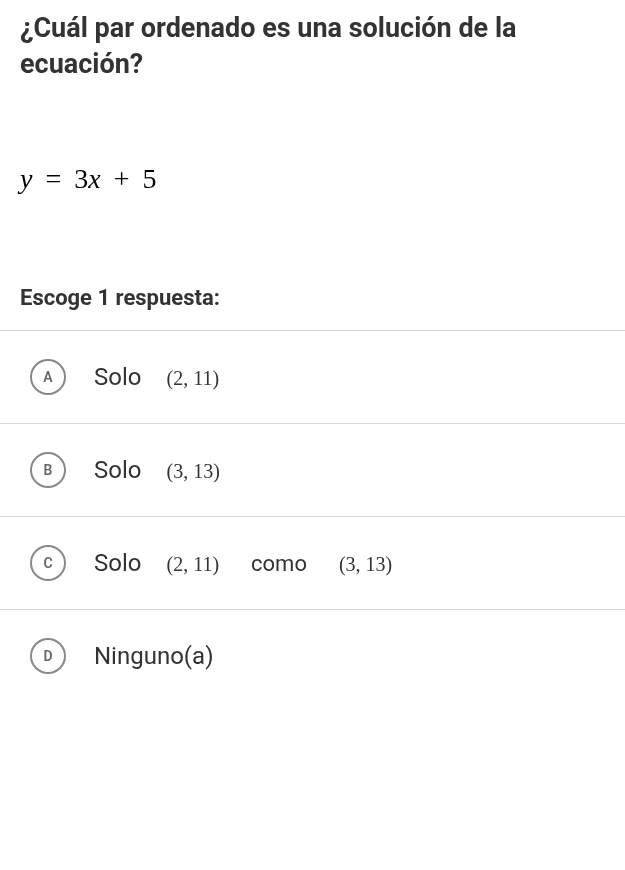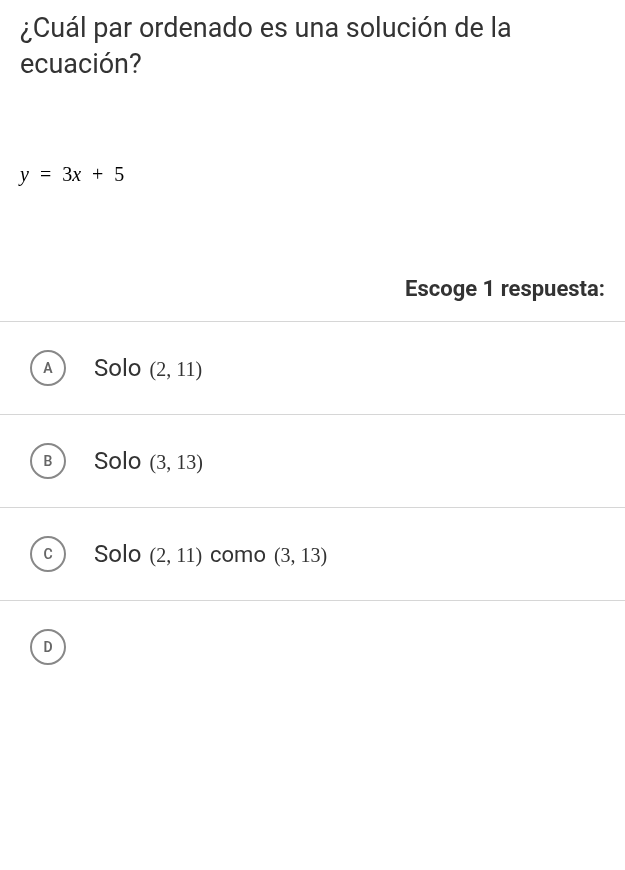--- a/index.html
+++ b/index.html
@@ -9,48 +9,47 @@
     }
     body {
       font-family: -apple-system, BlinkMacSystemFont, "Segoe UI", Roboto, "Helvetica Neue", Arial, sans-serif;
       width: 625px;
       height: 870px;
       background: #ffffff;
       padding: 0;
     }
     .question-title {
       font-size: 27px;
-      font-weight: 400;
+      font-weight: 700;
       color: #333333;
       line-height: 1.35;
       padding: 10px 20px 0 20px;
     }
     .equation {
       font-family: "Times New Roman", Times, serif;
-      font-size: 20px;
+      font-size: 28px;
       color: #000000;
       padding: 80px 20px 70px 20px;
       font-style: italic;
     }
     .equation .var {
       font-style: italic;
     }
     .equation .op {
       font-style: normal;
       margin: 0 6px;
     }
     .equation .num {
       font-style: normal;
     }
     .instruction {
       font-size: 22px;
       font-weight: 700;
       color: #333333;
       padding: 20px 20px 20px 20px;
-      text-align: right;
     }
     .answers {
       border-top: 1px solid #d6d6d6;
     }
     .answer-option {
       display: flex;
       align-items: center;
       padding: 28px 20px 28px 30px;
       border-bottom: 1px solid #d6d6d6;
       cursor: pointer;
@@ -71,32 +70,32 @@
       font-size: 14px;
       font-weight: 600;
       color: #666666;
     }
     .answer-text {
       font-size: 24px;
       color: #333333;
       display: flex;
       align-items: baseline;
       flex-wrap: wrap;
-      gap: 0;
+      gap: 17px;
     }
     .answer-text .prefix {
       margin-right: 8px;
     }
     .answer-text .pair {
       font-family: "Times New Roman", Times, serif;
       font-size: 20px;
       font-style: normal;
     }
     .answer-text .connector {
-      margin: 0 8px;
+      margin: 0 15px;
       font-size: 22px;
     }
   </style>
 </head>
 <body>
 
 <div class="question-title">¿Cuál par ordenado es una solución de la ecuación?</div>
 
 <div class="equation">
   <span class="var">y</span>
@@ -131,15 +130,18 @@
     <div class="answer-text">
       <span class="prefix">Solo</span>
       <span class="pair">(2, 11)</span>
       <span class="connector">como</span>
       <span class="pair">(3, 13)</span>
     </div>
   </div>
 
   <div class="answer-option">
     <div class="radio-circle">D</div>
+    <div class="answer-text">
+      <span class="prefix">Ninguno(a)</span>
+    </div>
   </div>
 
 </div>
 
 </body></html>

